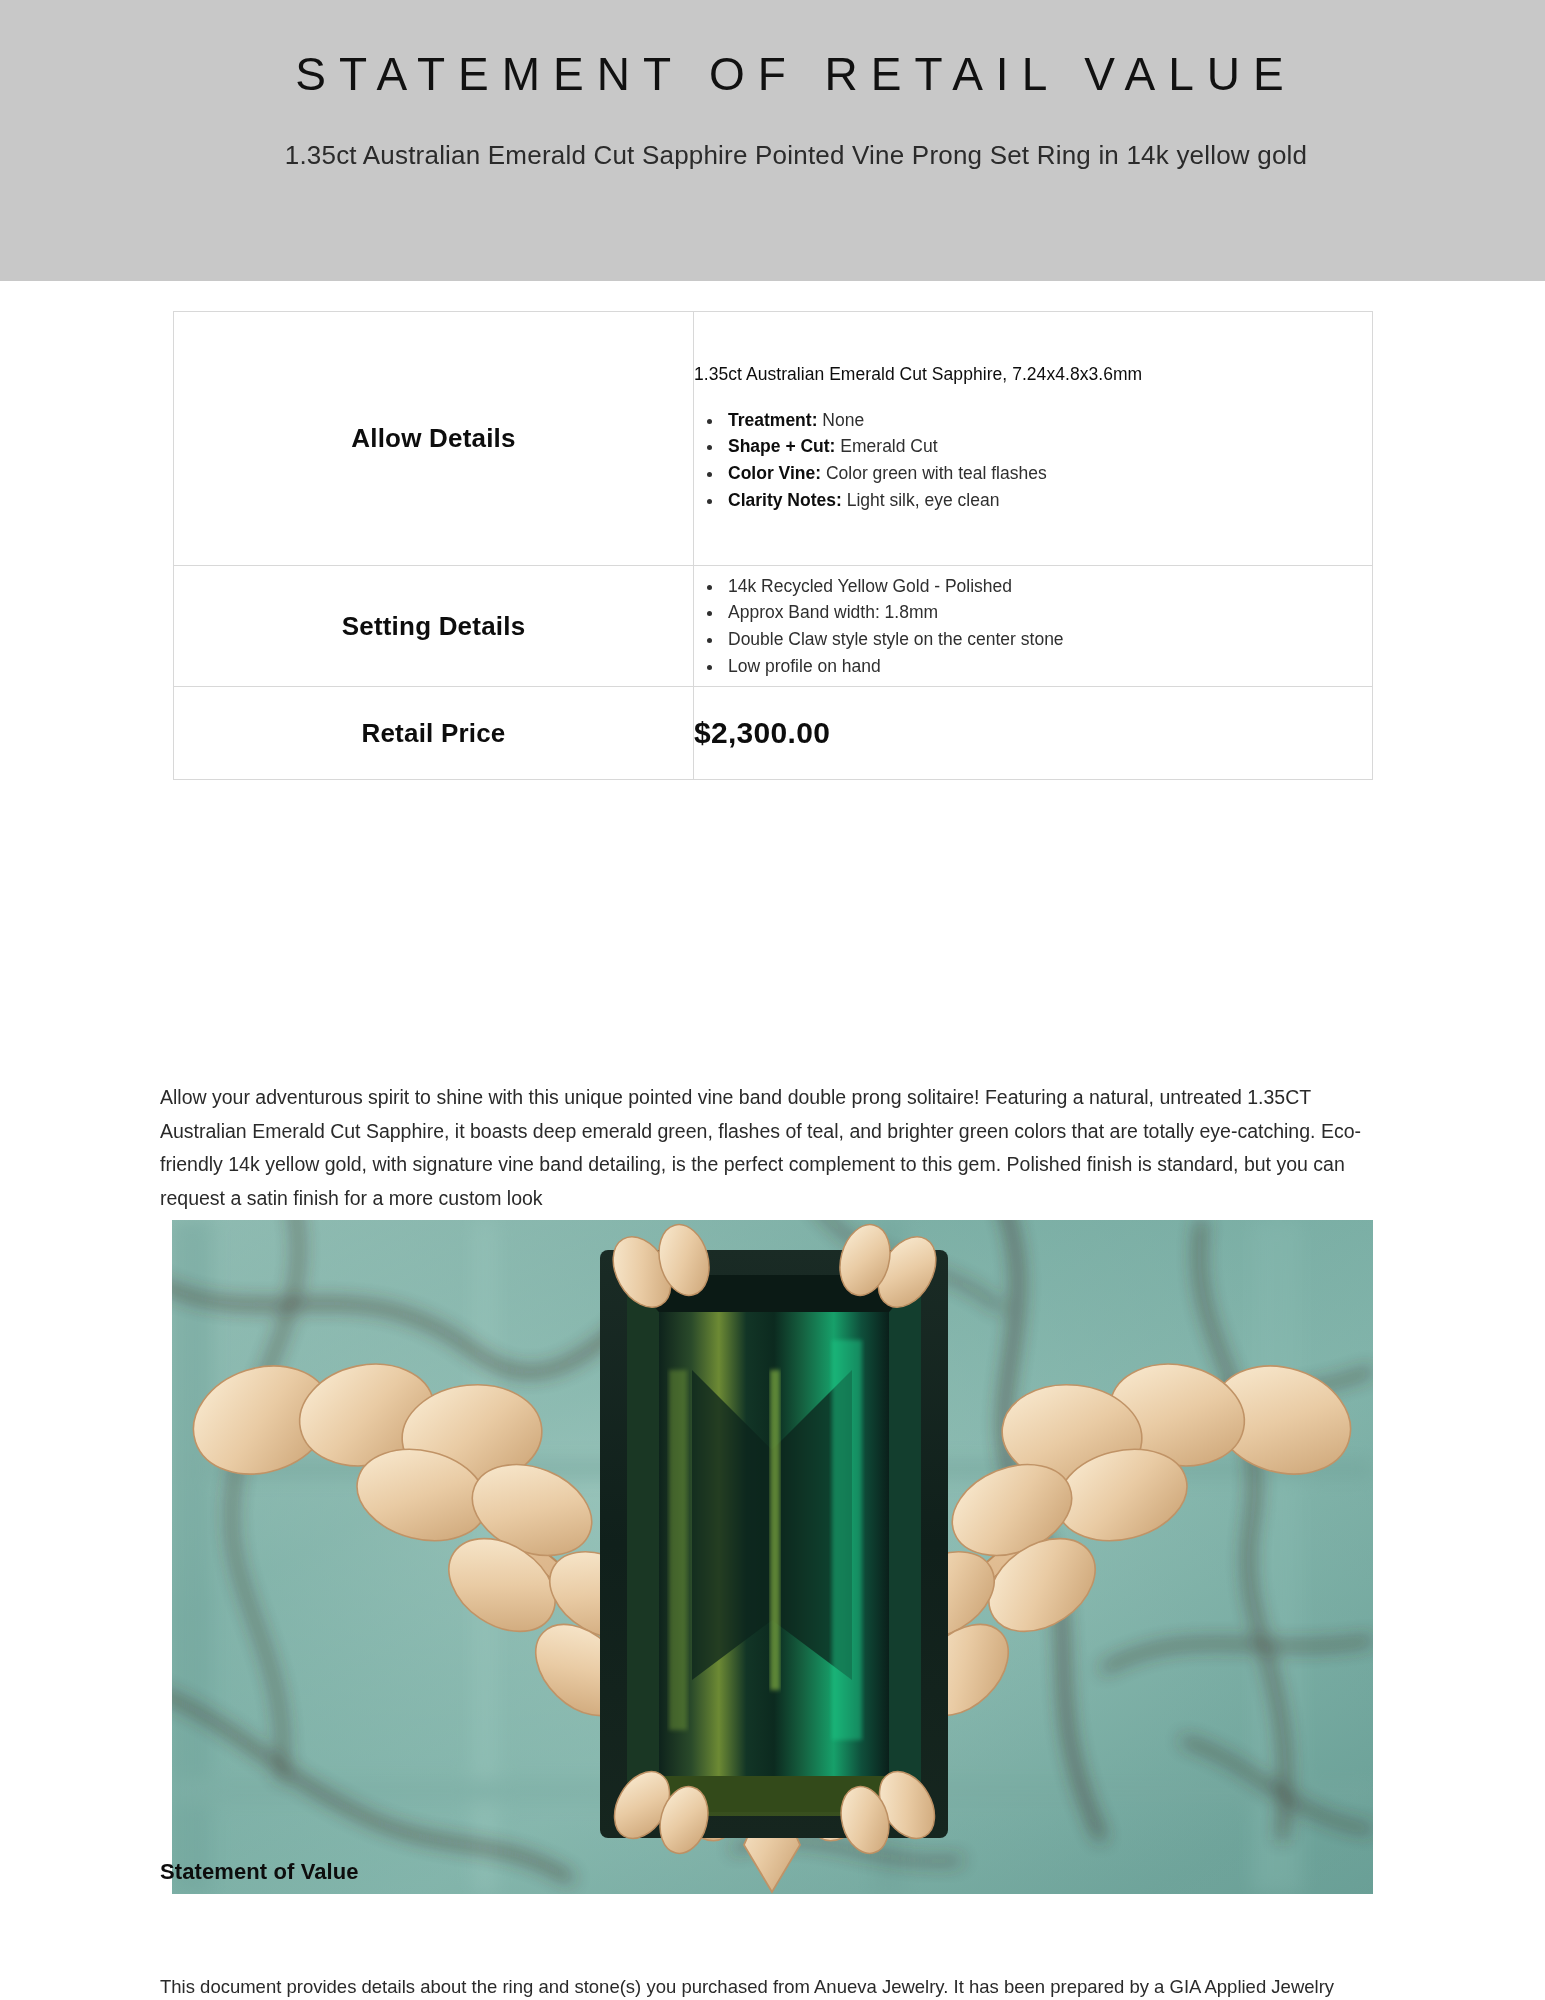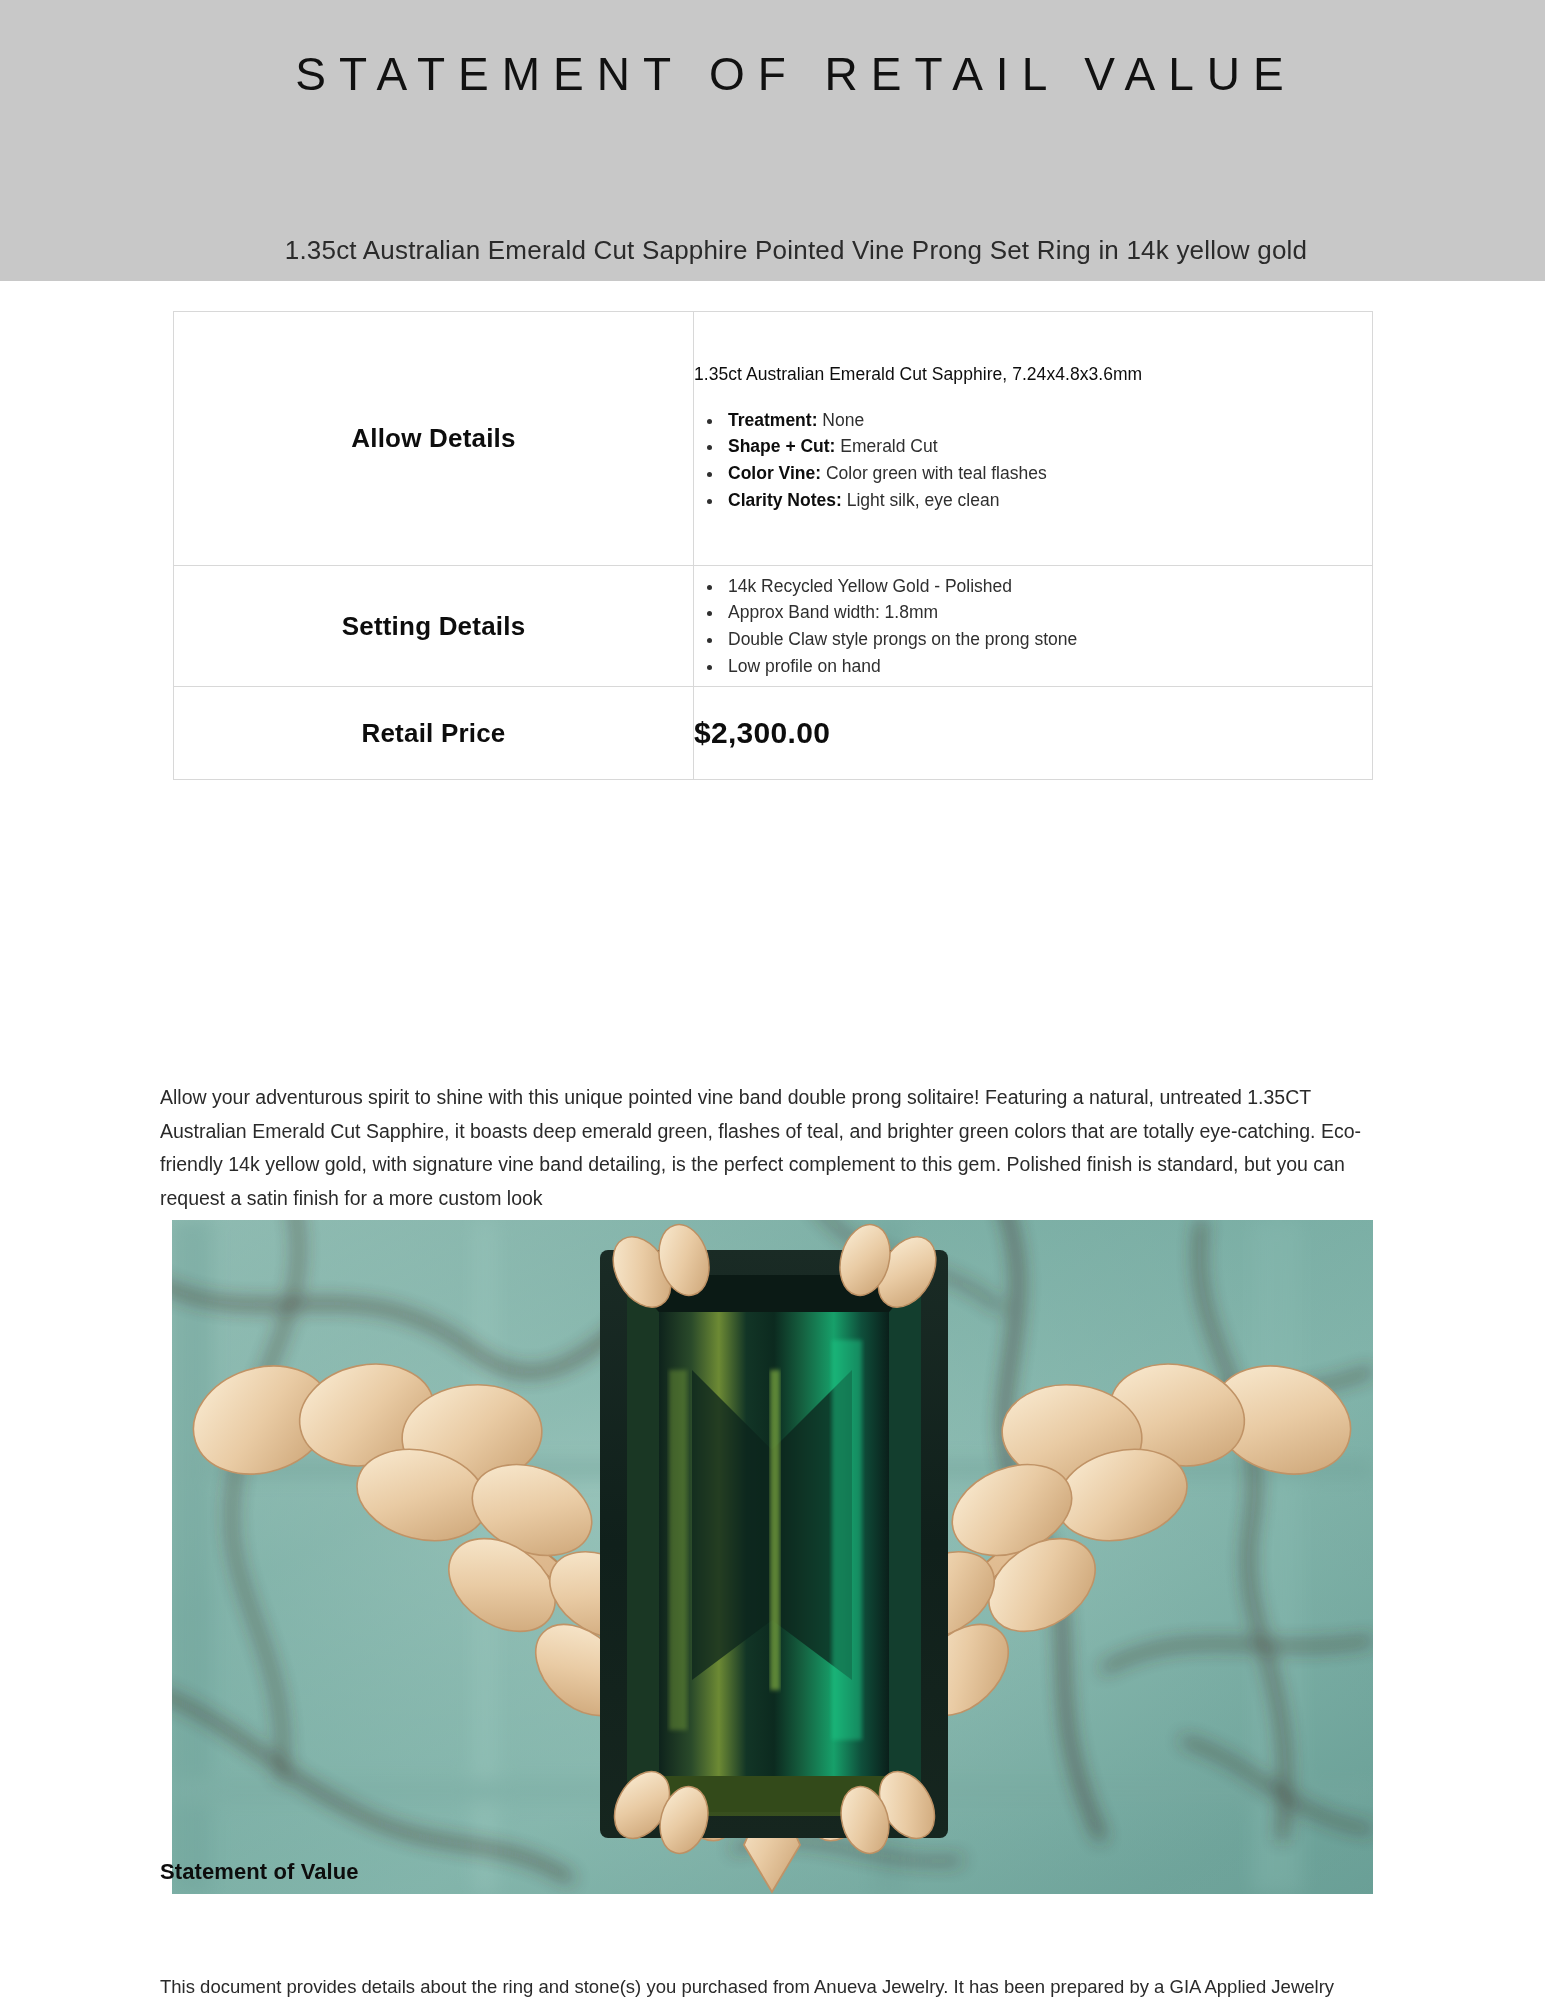--- a/index.html
+++ b/index.html
@@ -15,21 +15,21 @@
   }
 
   
   .header-band {
     width: 1545px;
     height: 281px;
     background: #c8c8c8;
     display: flex;
     flex-direction: column;
     align-items: center;
-    justify-content: space-between;
+    justify-content: flex-start;
     padding-top: 48px;
     padding-left: 47px;
   }
   .doc-title {
     font-size: 46px;
     font-weight: 300;
     letter-spacing: 13px;
     color: #111111;
     line-height: 1.15;
     text-align: center;
@@ -179,21 +179,21 @@
             <li><b>Clarity Notes:</b><span> Light silk, eye clean</span></li>
           </ul>
         </td>
       </tr>
       <tr class="row-setting">
         <td class="cell-label">Setting Details</td>
         <td class="cell-body">
           <ul class="bullets">
             <li>14k Recycled Yellow Gold - Polished</li>
             <li>Approx Band width: 1.8mm</li>
-            <li>Double Claw style prongs on the prong stone</li>
+            <li>Double Claw style style on the center stone</li>
             <li>Low profile on hand</li>
           </ul>
         </td>
       </tr>
       <tr class="row-price">
         <td class="cell-label">Retail Price</td>
         <td class="cell-body">
           <span class="price-value">$2,300.00</span>
         </td>
       </tr>

